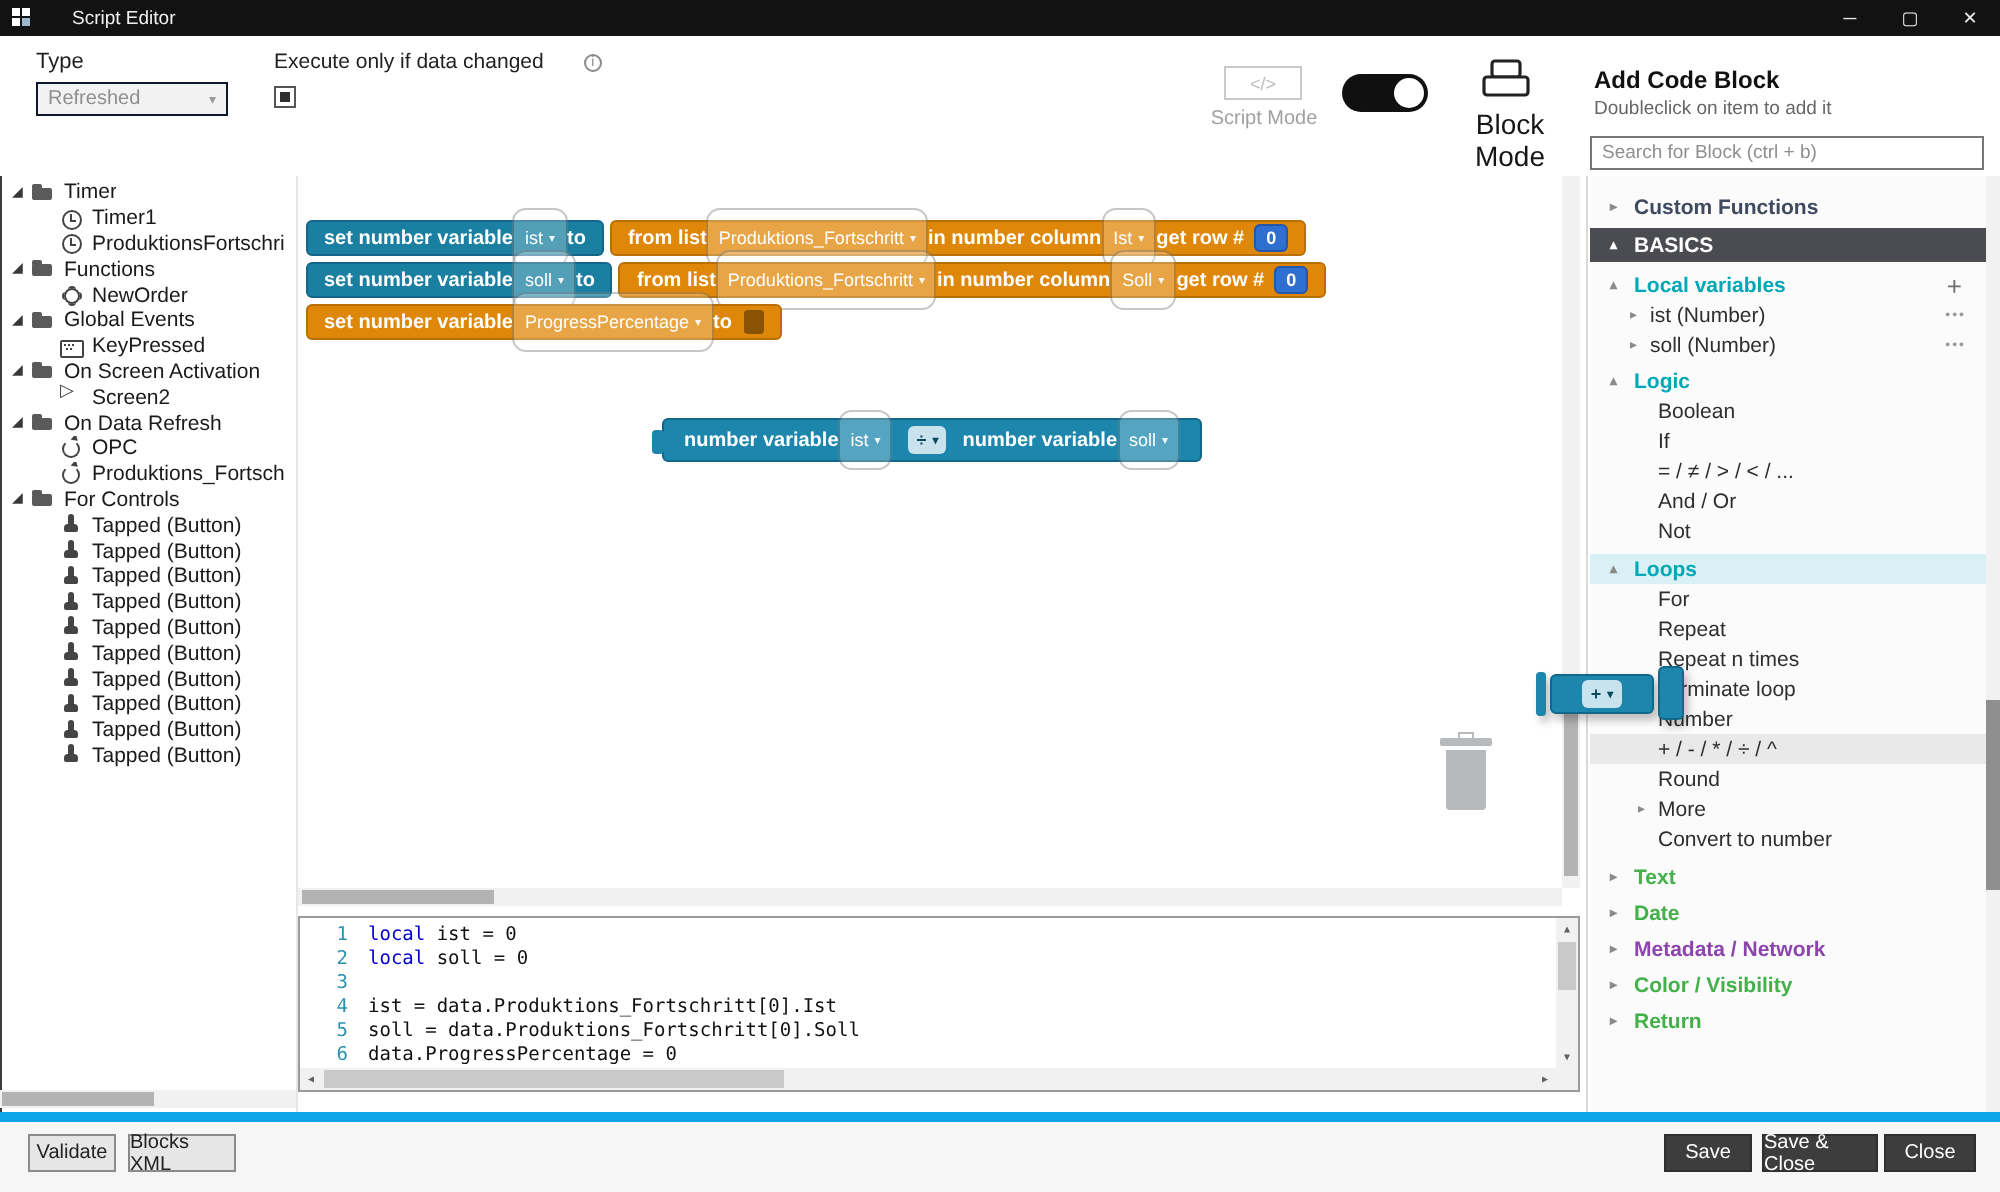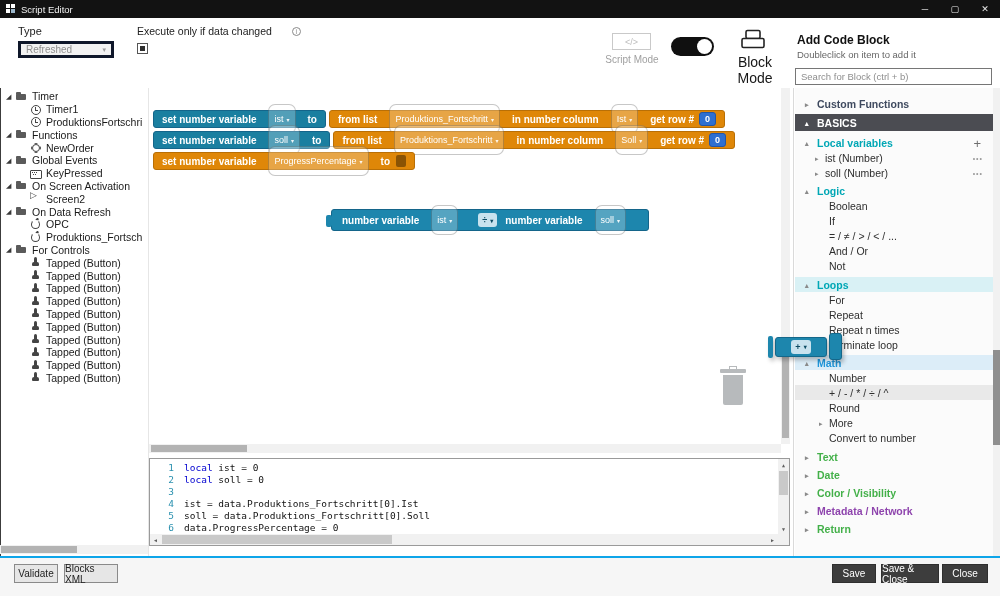--- a/index.html
+++ b/index.html
@@ -2,31 +2,31 @@
 <html><head>
 <meta charset="utf-8">
 <style>
 *{margin:0;padding:0;box-sizing:border-box}
 html,body{width:1000px;height:596px;overflow:hidden}
 body{font-family:"Liberation Sans",sans-serif;background:#fff;position:relative;font-size:11px;color:#1a1a1a}
 .app{position:absolute;inset:0;background:#fff;box-shadow:inset 0 0 0 1px #3c3c3c}
 
 
 .titlebar{position:absolute;left:0;top:0;right:0;height:18px;background:#121212;color:#f0f0f0;display:flex;align-items:center;padding-left:6px;font-size:9.5px}
-.titlebar .t-title{margin-left:5px}
+.titlebar .t-title{margin-left:20px}
 .win-controls{margin-left:auto;display:flex;height:100%}
 .win-btn{width:30px;height:100%;display:flex;align-items:center;justify-content:center;font-size:9px;color:#e8e8e8}
 .win-btn.min::before{content:"─"}
 .win-btn.max::before{content:"▢"}
 .win-btn.cls::before{content:"✕"}
 
 
 .toolbar{position:absolute;left:0;top:18px;right:0;height:70px;background:#fff}
 .type-label{position:absolute;left:18px;top:7px;font-size:11px;color:#222}
-.type-select{position:absolute;left:18px;top:23px;width:96px;height:17px;border:3px solid #0f172a;background:#f2f2f2;color:#8f8f8f;font-size:10px;display:flex;align-items:center;padding:0 5px}
+.type-select{position:absolute;left:18px;top:23px;width:96px;height:17px;border:1px solid #0f172a;background:#f2f2f2;color:#8f8f8f;font-size:10px;display:flex;align-items:center;padding:0 5px}
 .type-select::after{content:"▾";margin-left:auto;font-size:7px;color:#9a9a9a}
 .exec-label{position:absolute;left:137px;top:7px;font-size:10.5px;color:#222;display:flex;align-items:center;gap:20px}
 .info-ic{width:9px;height:9px;border:1px solid #8a8a8a;border-radius:50%;display:inline-flex;align-items:center;justify-content:center;font-size:7px;color:#8a8a8a}
 .info-ic::after{content:"i"}
 .checkbox{position:absolute;left:137px;top:25px;width:11px;height:11px;border:1px solid #555;background:#fff}
 .checkbox::before{content:"";position:absolute;inset:2px;background:#2f2f2f}
 .script-mode-btn{position:absolute;left:612px;top:15px;width:39px;height:17px;border:1px solid #c9c9c9;color:#bcbcbc;font-size:9px;display:flex;align-items:center;justify-content:center;background:#fff}
 .script-mode-label{position:absolute;left:597px;top:36px;width:70px;text-align:center;font-size:10px;color:#a0a0a0}
 .toggle{position:absolute;left:671px;top:19px;width:43px;height:19px;background:#101010;border-radius:10px}
 .toggle-knob{position:absolute;right:2px;top:2px;width:15px;height:15px;background:#fff;border-radius:50%}
@@ -63,21 +63,21 @@
 .ic-touch::after{content:"";position:absolute;left:2px;top:5px;width:7px;height:4px;background:#444;border-radius:2px 2px 1px 1px}
 .tree-hscroll{position:absolute;left:0;top:545px;width:148px;height:9px;background:#f1f1f1}
 .tree-hscroll .thumb{position:absolute;left:1px;top:1px;width:76px;height:7px;background:#b3b3b3}
 
 
 .canvas{position:absolute;left:149px;top:88px;width:632px;height:356px;background:#fff;overflow:hidden}
 .block-row{position:absolute;display:flex;align-items:center;height:18px}
 .blk{display:flex;align-items:center;height:18px;padding:0 8px;color:#fff;font-size:10px;font-weight:bold;border-radius:3px;white-space:nowrap;margin-right:3px}
 .blk.teal{background:#1a7fa0;border:1px solid #14658a}
 .blk.orange{background:#df8708;border:1px solid #b96f05}
-.chip{display:inline-flex;align-items:center;margin:0 12px;padding:0 5px;height:30px;border-radius:7px;background:rgba(255,255,255,.25);border:1px solid rgba(0,0,0,.22);font-size:9px;font-weight:normal;color:#fff}
+.chip{display:inline-flex;align-items:center;margin:0 0;padding:0 5px;height:30px;border-radius:7px;background:rgba(255,255,255,.25);border:1px solid rgba(0,0,0,.22);font-size:9px;font-weight:normal;color:#fff}
 .chip::after{content:"▾";margin-left:3px;font-size:6px;opacity:.9}
 .val-blue{display:inline-flex;align-items:center;justify-content:center;min-width:17px;height:14px;background:#2e6fd0;border:1px solid #2356a6;border-radius:3px;margin-left:5px;font-size:9px;font-weight:bold;color:#fff}
 .socket{width:10px;height:12px;background:rgba(0,0,0,.38);border-radius:2px;margin-left:6px}
 .expr{position:absolute;left:182px;top:121px;display:flex;align-items:center;height:22px;background:#1d86ad;border:1px solid #14658a;border-radius:3px;padding:0 10px;color:#fff;font-size:10px;font-weight:bold;white-space:nowrap}
 .expr::before{content:"";position:absolute;left:-6px;top:5px;width:6px;height:12px;background:#1d86ad;border-radius:2px}
 .op-chip{display:inline-flex;align-items:center;background:#c8e2ee;color:#0d4b63;border-radius:3px;height:14px;padding:0 4px;margin:0 8px;font-size:9px;font-weight:bold}
 .op-chip::after{content:"▾";margin-left:3px;font-size:6px}
 .canvas-hscroll{position:absolute;left:149px;top:444px;width:632px;height:9px;background:#f1f1f1}
 .canvas-hscroll .thumb{position:absolute;left:2px;top:1px;width:96px;height:7px;background:#b3b3b3}
 .canvas-vscroll{position:absolute;left:781px;top:88px;width:9px;height:356px;background:#f1f1f1}
@@ -135,21 +135,21 @@
 .mt3{margin-top:3px}.mt4{margin-top:4px}
 .hl-teal{background:#d9f1f5}
 .hl-blue{background:#dcedf8}
 .hl-gray{background:#e9e9e9}
 .plus{position:absolute;right:12px;top:50%;transform:translateY(-50%);color:#6e6e6e;font-size:13px;font-weight:normal}
 .dots{position:absolute;right:10px;top:50%;transform:translateY(-50%);color:#9a9a9a;font-size:7px;letter-spacing:1px}
 .palette-scroll{position:absolute;left:993px;top:88px;width:7px;height:468px;background:#f1f1f1}
 .palette-scroll .thumb{position:absolute;left:0;top:262px;width:7px;height:95px;background:#8f8f8f}
 
 
-.footer{position:absolute;left:0;top:556px;width:1000px;height:40px;background:#f6f6f6;border-top:2px solid #0ea5e9}
+.footer{position:absolute;left:0;top:556px;width:1000px;height:40px;background:#f6f6f6;border-top:5px solid #0ea5e9}
 .btn{position:absolute;top:6px;height:19px;display:flex;align-items:center;justify-content:center;font-size:10px}
 .btn-light{background:#e6e6e6;border:1px solid #8a8a8a;color:#222}
 .btn-dark{background:#3d3d3d;border:1px solid #2f2f2f;color:#fff}
 #btn-validate{left:14px;width:44px}
 #btn-blocksxml{left:64px;width:54px}
 #btn-save{left:832px;width:44px}
 #btn-saveclose{left:881px;width:58px}
 #btn-close{left:942px;width:46px}
 </style>
 </head>
@@ -475,24 +475,20 @@
       </div>
     <div class="prow item">
         <span>Repeat</span>
       </div>
     <div class="prow item">
         <span>Repeat n times</span>
       </div>
     <div class="prow item">
         <span>Terminate loop</span>
       </div>
-    <div class="prow bold bluec mt3 hl-blue">
-        <span class="arr d"></span>
-        <span>Math</span>
-      </div>
     <div class="prow item">
         <span>Number</span>
       </div>
     <div class="prow item hl-gray">
         <span>+ / - / * / ÷ / ^</span>
       </div>
     <div class="prow item">
         <span>Round</span>
       </div>
     <div class="prow item">
@@ -503,27 +499,27 @@
         <span>Convert to number</span>
       </div>
     <div class="prow bold greenc mt4">
         <span class="arr r"></span>
         <span>Text</span>
       </div>
     <div class="prow bold greenc mt3">
         <span class="arr r"></span>
         <span>Date</span>
       </div>
+    <div class="prow bold purplec mt3">
+        <span class="arr r"></span>
+        <span>Metadata / Network</span>
+      </div>
     <div class="prow bold greenc mt3">
         <span class="arr r"></span>
         <span>Color / Visibility</span>
-      </div>
-    <div class="prow bold purplec mt3">
-        <span class="arr r"></span>
-        <span>Metadata / Network</span>
       </div>
     <div class="prow bold greenc mt3">
         <span class="arr r"></span>
         <span>Return</span>
       </div>
   </div>
   <div class="palette-scroll">
       <div class="thumb"></div>
     </div>
 

